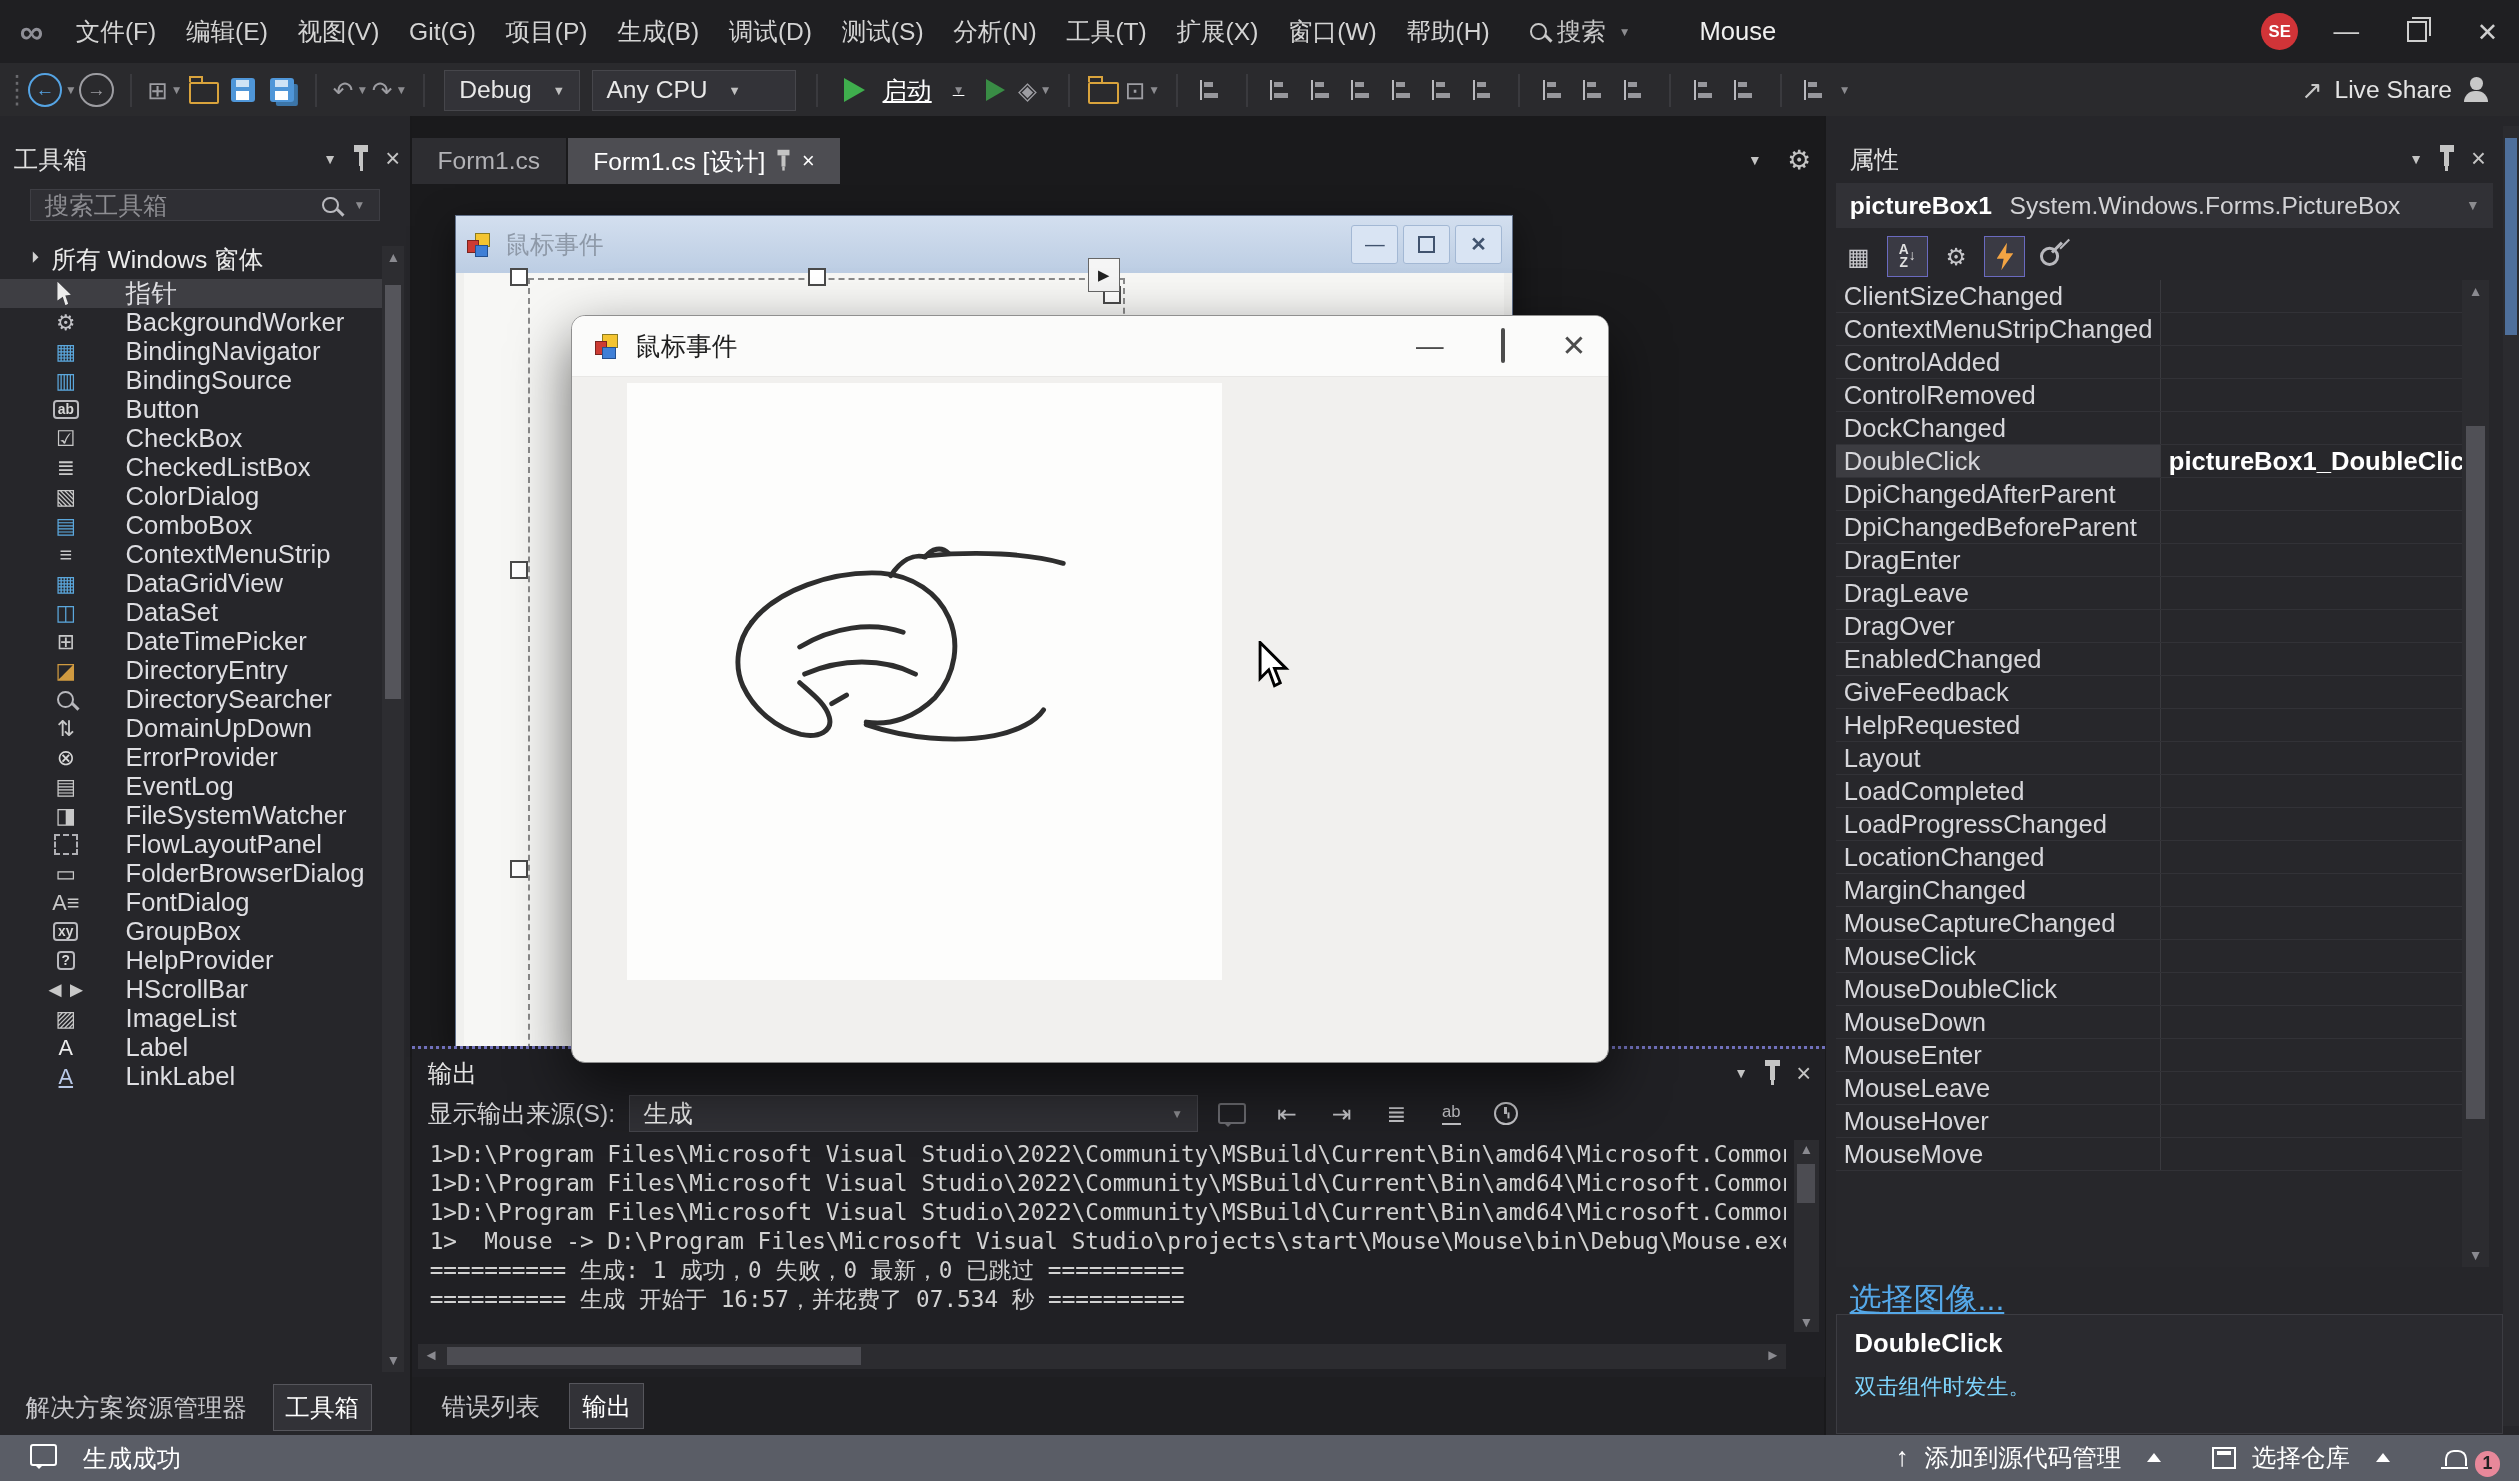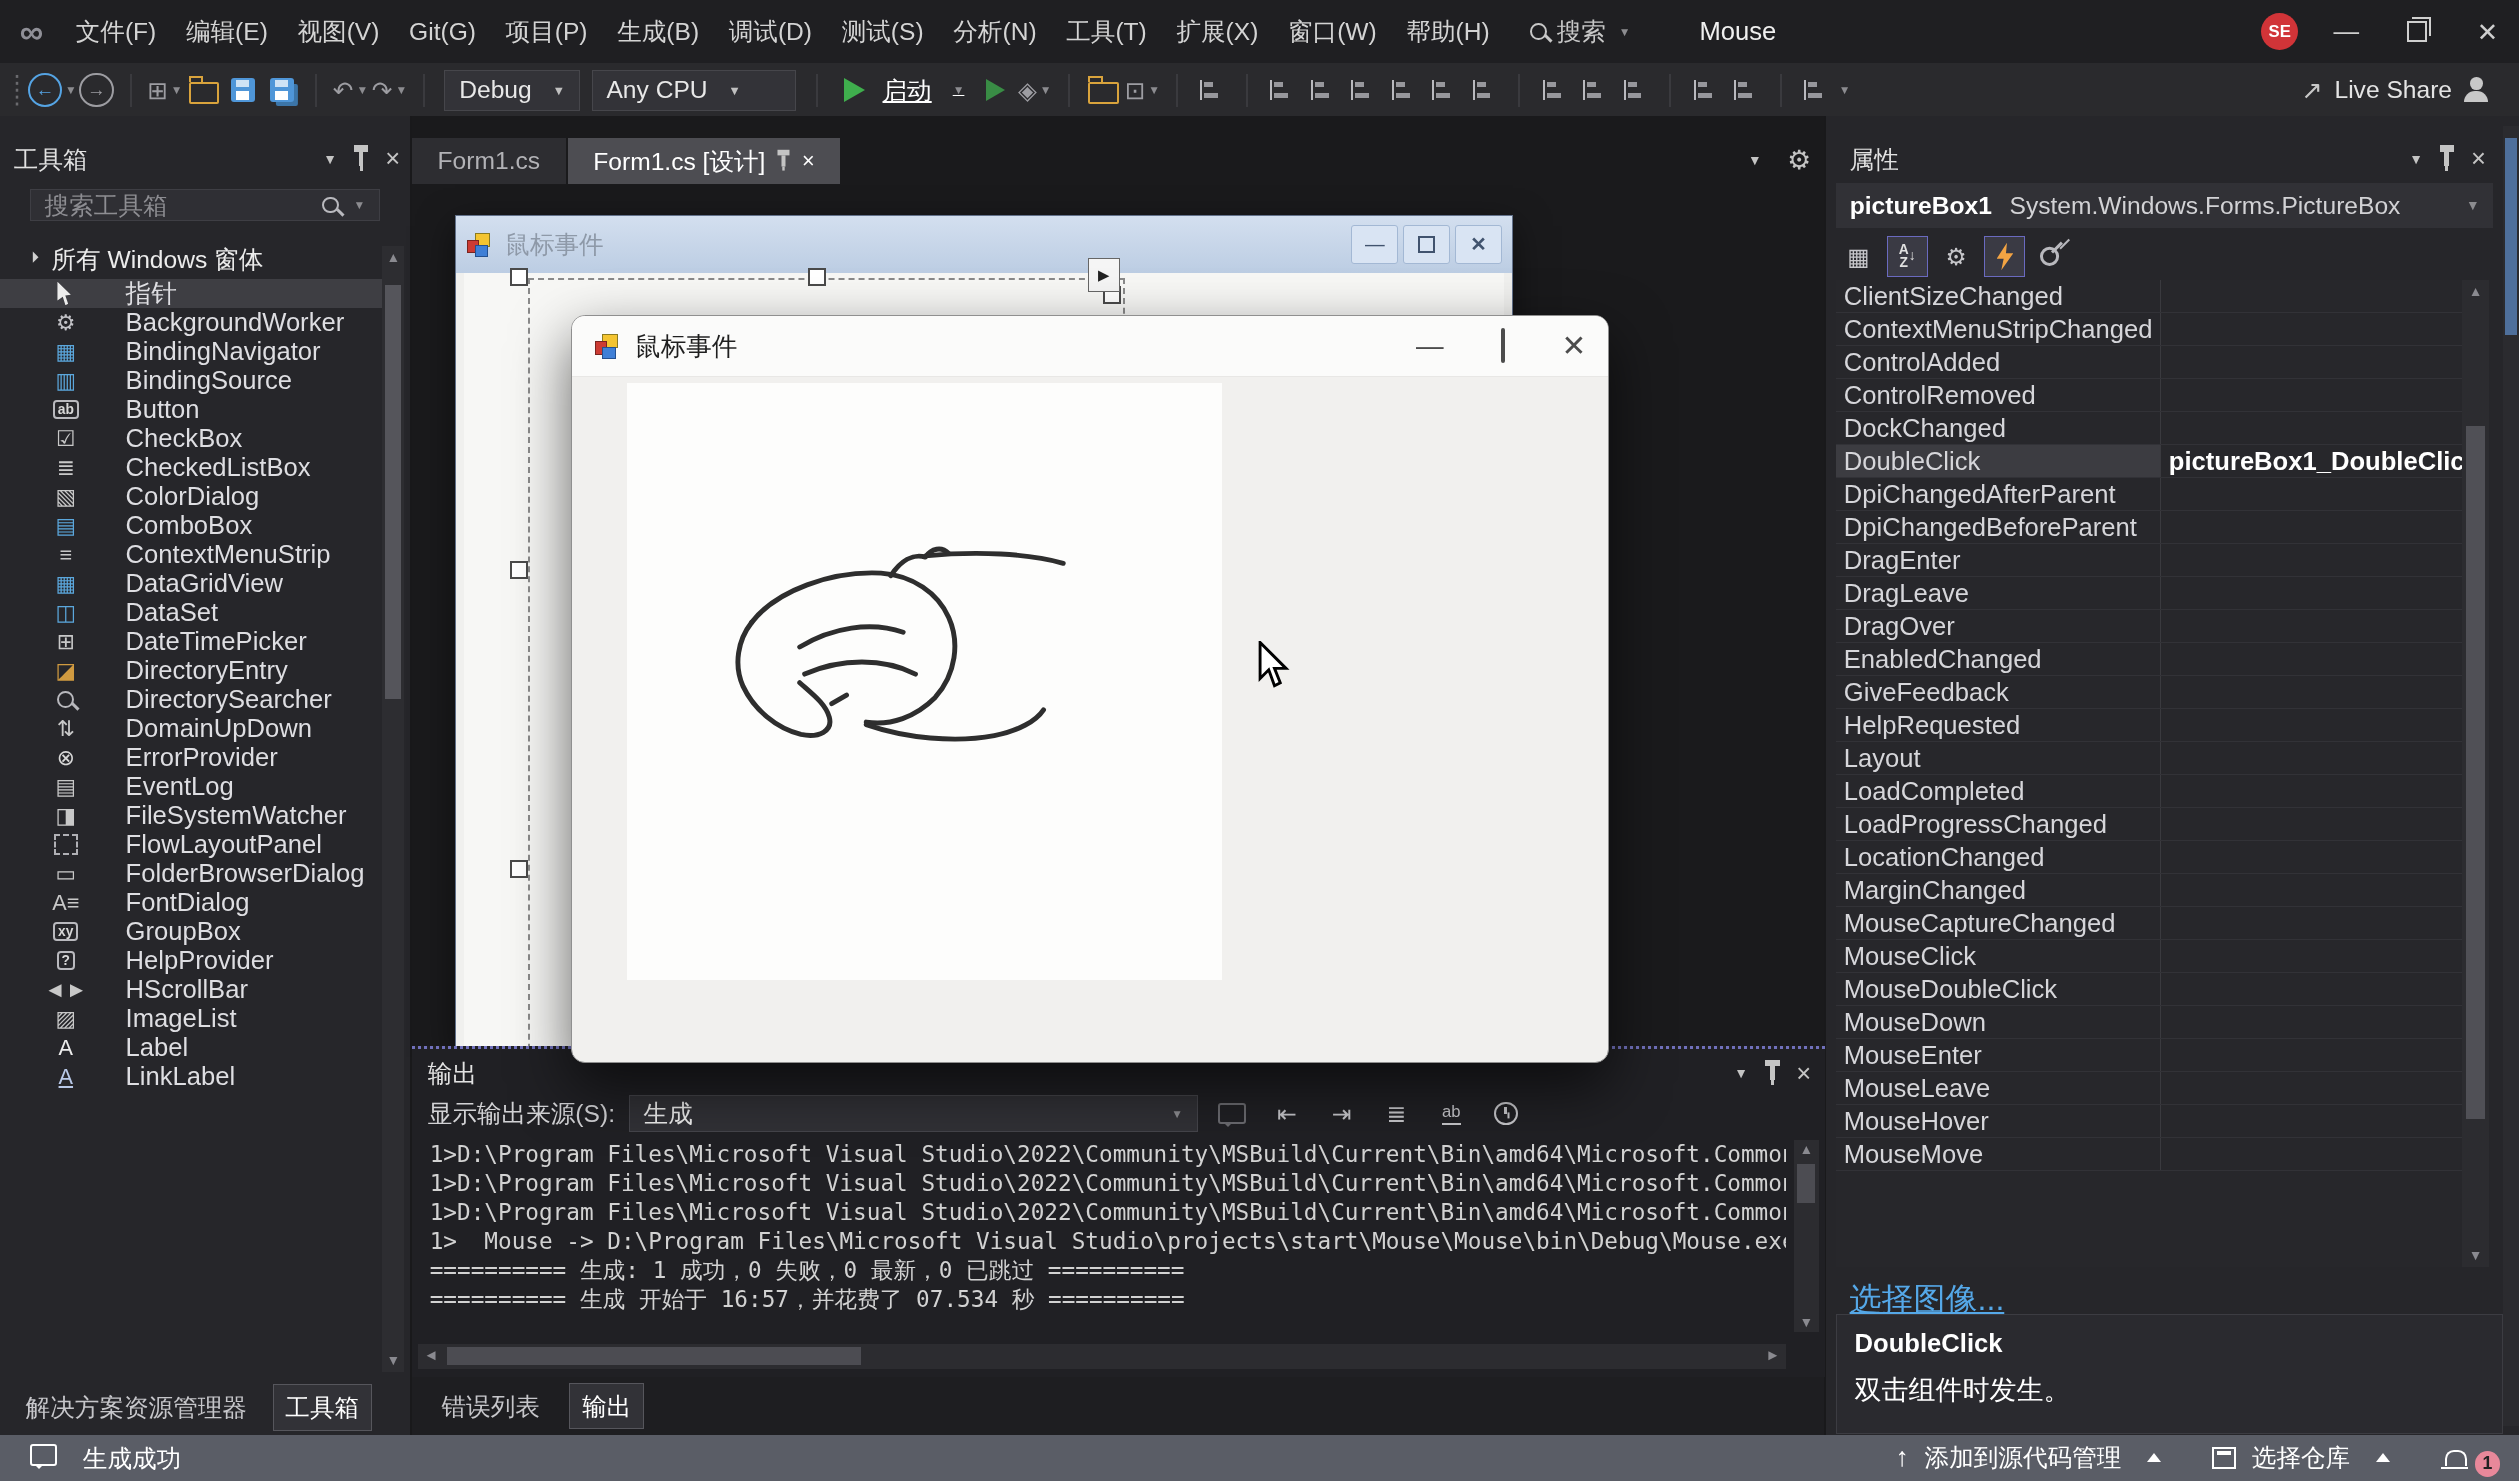--- a/index.html
+++ b/index.html
@@ -163,21 +163,21 @@
   #events-grid{position:absolute;left:9.9px;top:164px;width:627px;height:987px;background:#27272b;overflow:hidden;}
   .ev-row{display:flex;height:33px;border-bottom:1px solid #323237;box-sizing:border-box;}
   .ev-name{width:325px;flex:none;font-size:25.6px;color:#d6d6da;line-height:32.5px;padding-left:7.9px;overflow:hidden;white-space:nowrap;border-right:1px solid #3a3a3f;box-sizing:border-box;}
   .ev-name.sel{background:#3c3c41;}
   .ev-value{flex:1;font-size:25.6px;line-height:32.5px;padding-left:7.9px;font-weight:bold;color:#fff;white-space:nowrap;overflow:visible;}
   #events-scroll{position:absolute;right:29.6px;top:164px;width:27.6px;height:987px;background:#2c2c30;}
   #events-scroll .thumb{position:absolute;left:3.9px;top:146px;width:19.7px;height:693px;background:#505056;}
   #props-link{position:absolute;left:23.6px;top:1162px;font-size:32px;color:#55a8e8;text-decoration:underline;}
   #props-desc{position:absolute;left:9.9px;right:15.8px;top:1198px;height:120px;background:#2a2a2f;border:1px solid #3c3c42;box-sizing:border-box;padding:13.8px 17.7px;}
   #props-desc .dt{font-size:25.6px;font-weight:bold;color:#fff;}
-  #props-desc .dd{font-size:27px;color:#ffffff;margin-top:13.8px;}
+  #props-desc .dd{font-size:22px;color:#7dd3fc;margin-top:13.8px;}
   #props-scroll{position:absolute;right:0;top:9.9px;width:15.8px;height:1300px;background:#2b2b2f;}
   #props-scroll .thumb{position:absolute;left:2px;top:11.8px;width:11.8px;height:197px;background:#4e6f9b;}
 
   
   #statusbar{left:0;top:1435px;width:2520px;height:46px;background:#5a5d66;display:flex;align-items:center;color:#fff;font-size:24.6px;}
   #statusbar .bubble-ico{color:#fff;margin:0 25.6px 5.9px 29.6px;}
   #status-right{margin-left:auto;display:flex;align-items:center;gap:15.8px;padding-right:19.7px;}
   .up-arr{font-size:26.6px;}
   .tri-up{width:0;height:0;border-left:7.9px solid transparent;border-right:7.9px solid transparent;border-bottom:9.9px solid #fff;margin:0 9.9px;}
   .repo-ico{width:19.7px;height:17.7px;border:2.5px solid #fff;position:relative;margin-left:25.6px;}

